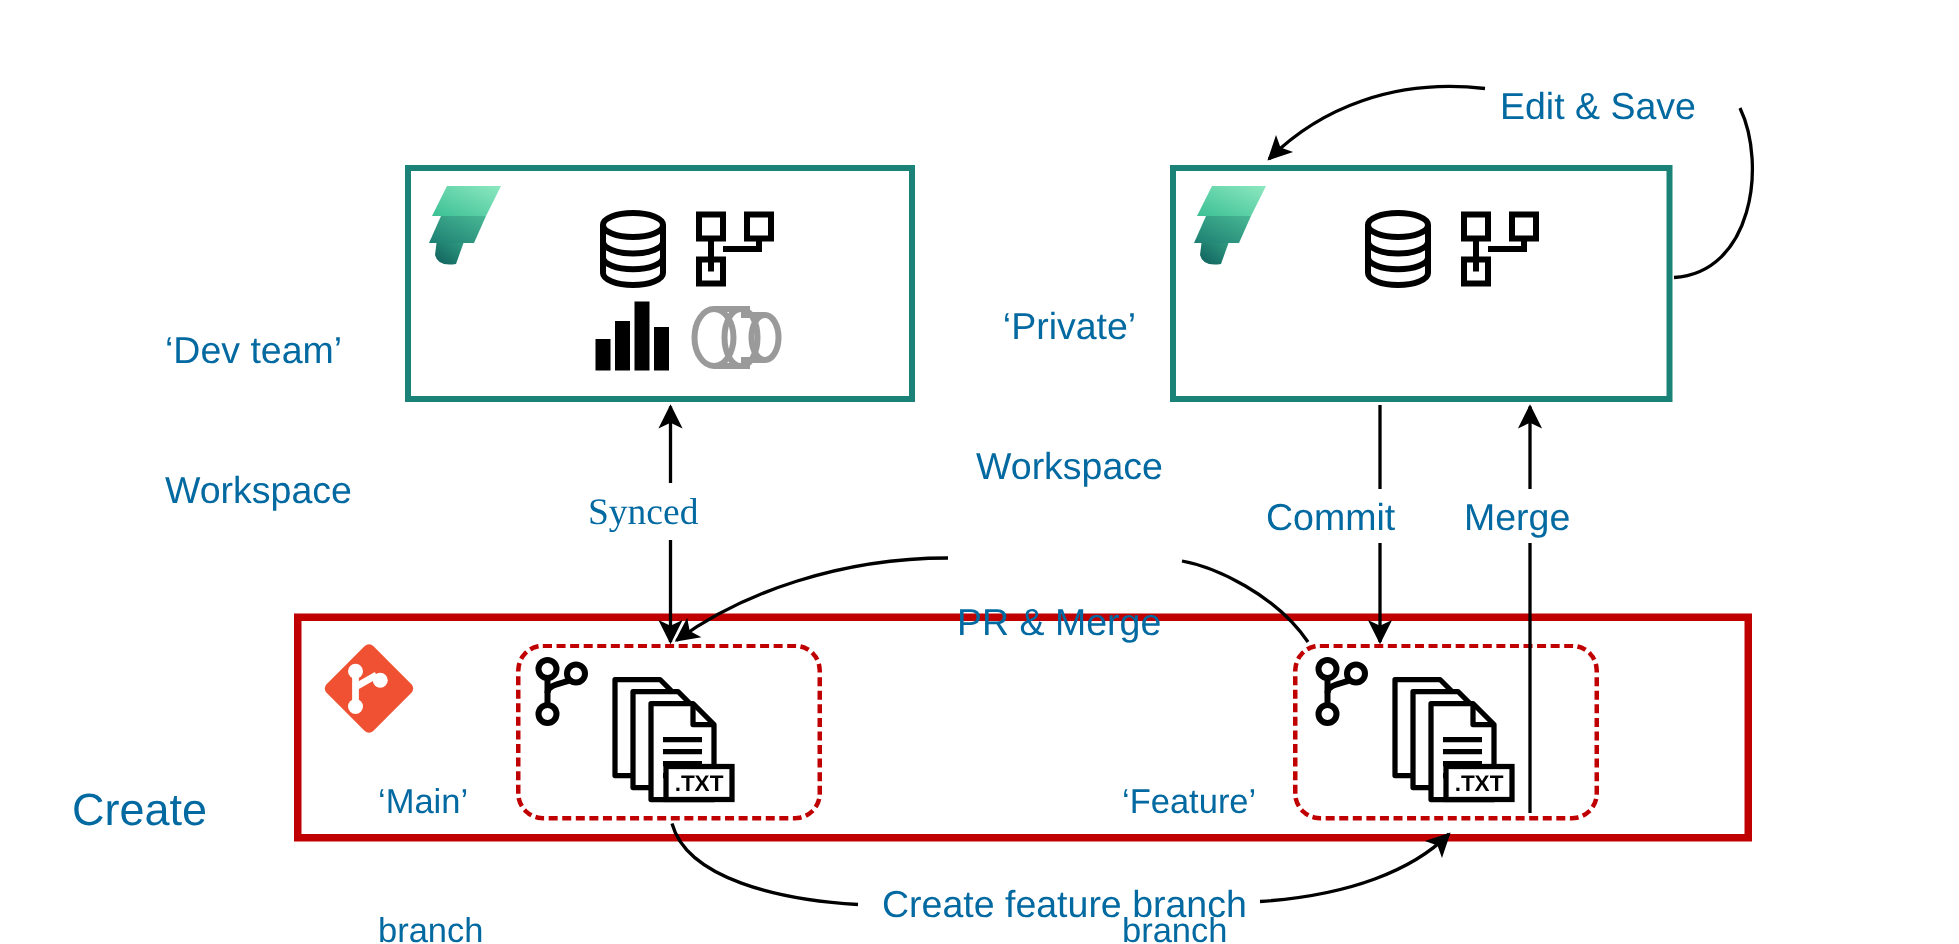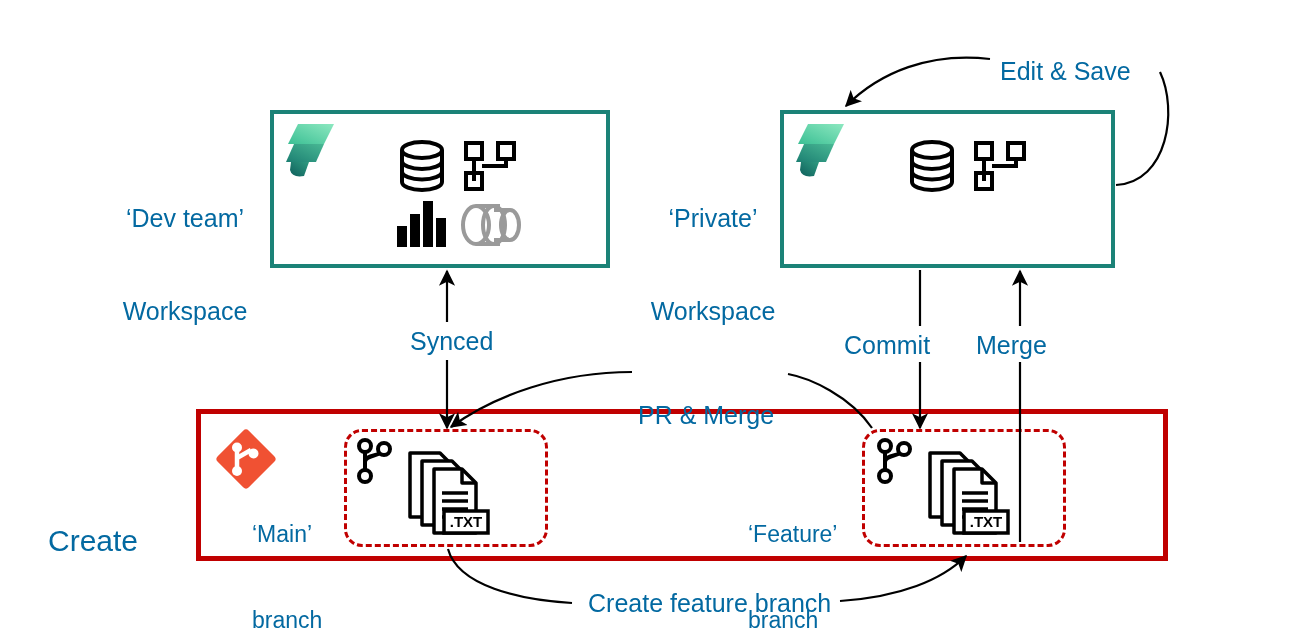--- a/index.html
+++ b/index.html
@@ -96,21 +96,21 @@
           <ellipse cx="16" cy="23" rx="13" ry="19"></ellipse>
           <ellipse cx="34" cy="23" rx="11" ry="19"></ellipse>
           <path d="M16 4 H40 M16 42 H40"></path>
           <ellipse cx="50" cy="23" rx="9" ry="15"></ellipse>
           <path d="M34 8 H50 M34 38 H50"></path>
         </g>
       </svg>
     </div>
   </div>
 
-  <div class="lbl t-ws" style="left:110px;top:140px;width:150px;text-align:center;">
+  <div class="lbl t-ws" style="left:110px;top:156px;width:150px;text-align:left;">
     <div>‘Dev team’</div>
     <div>Workspace</div>
   </div>
 
   <div class="ws-box" style="left:780px;top:110px;width:335px;height:158px;">
     <div class="icon-holder" style="left:10px;top:4px;">
       <svg width="56" height="62" viewBox="0 0 56 62">
         <path d="M14 6 L50 6 L40 26 L4 26 Z" fill="url(#fg1)"></path>
         <path d="M10 26 L40 26 L32 44 L2 44 Z" fill="url(#fg2)"></path>
         <path d="M7 44 L25 44 L20 58 Q8 60 6 52 Z" fill="url(#fg3)"></path>
@@ -280,21 +280,21 @@
     </g>
 
     <g>
       <path d="M448 549 C 458 586 520 600 572 603" stroke="#000" stroke-width="2.2" fill="none"></path>
       <path d="M840 601 C 900 597 942 580 966 556" stroke="#000" stroke-width="2.2" fill="none" marker-end="url(#ah)"></path>
     </g>
   </svg>
 
   <div class="lbl t-flow" style="left:1000px;top:56px;">Edit &amp; Save</div>
 
-  <div class="lbl t-flow" style="left:410px;top:326px;">Synced</div>
+  <div class="lbl t-flow" style="left:392px;top:326px;font-family:Liberation Serif, serif;">Synced</div>
 
   <div class="lbl t-flow" style="left:638px;top:360px;margin-top:40px;">PR &amp; Merge</div>
 
   <div class="lbl t-flow" style="left:844px;top:330px;">Commit</div>
 
   <div class="lbl t-flow" style="left:976px;top:330px;">Merge</div>
 
   <div class="lbl t-flow" style="left:588px;top:588px;">Create feature branch</div>
 
 </div>

